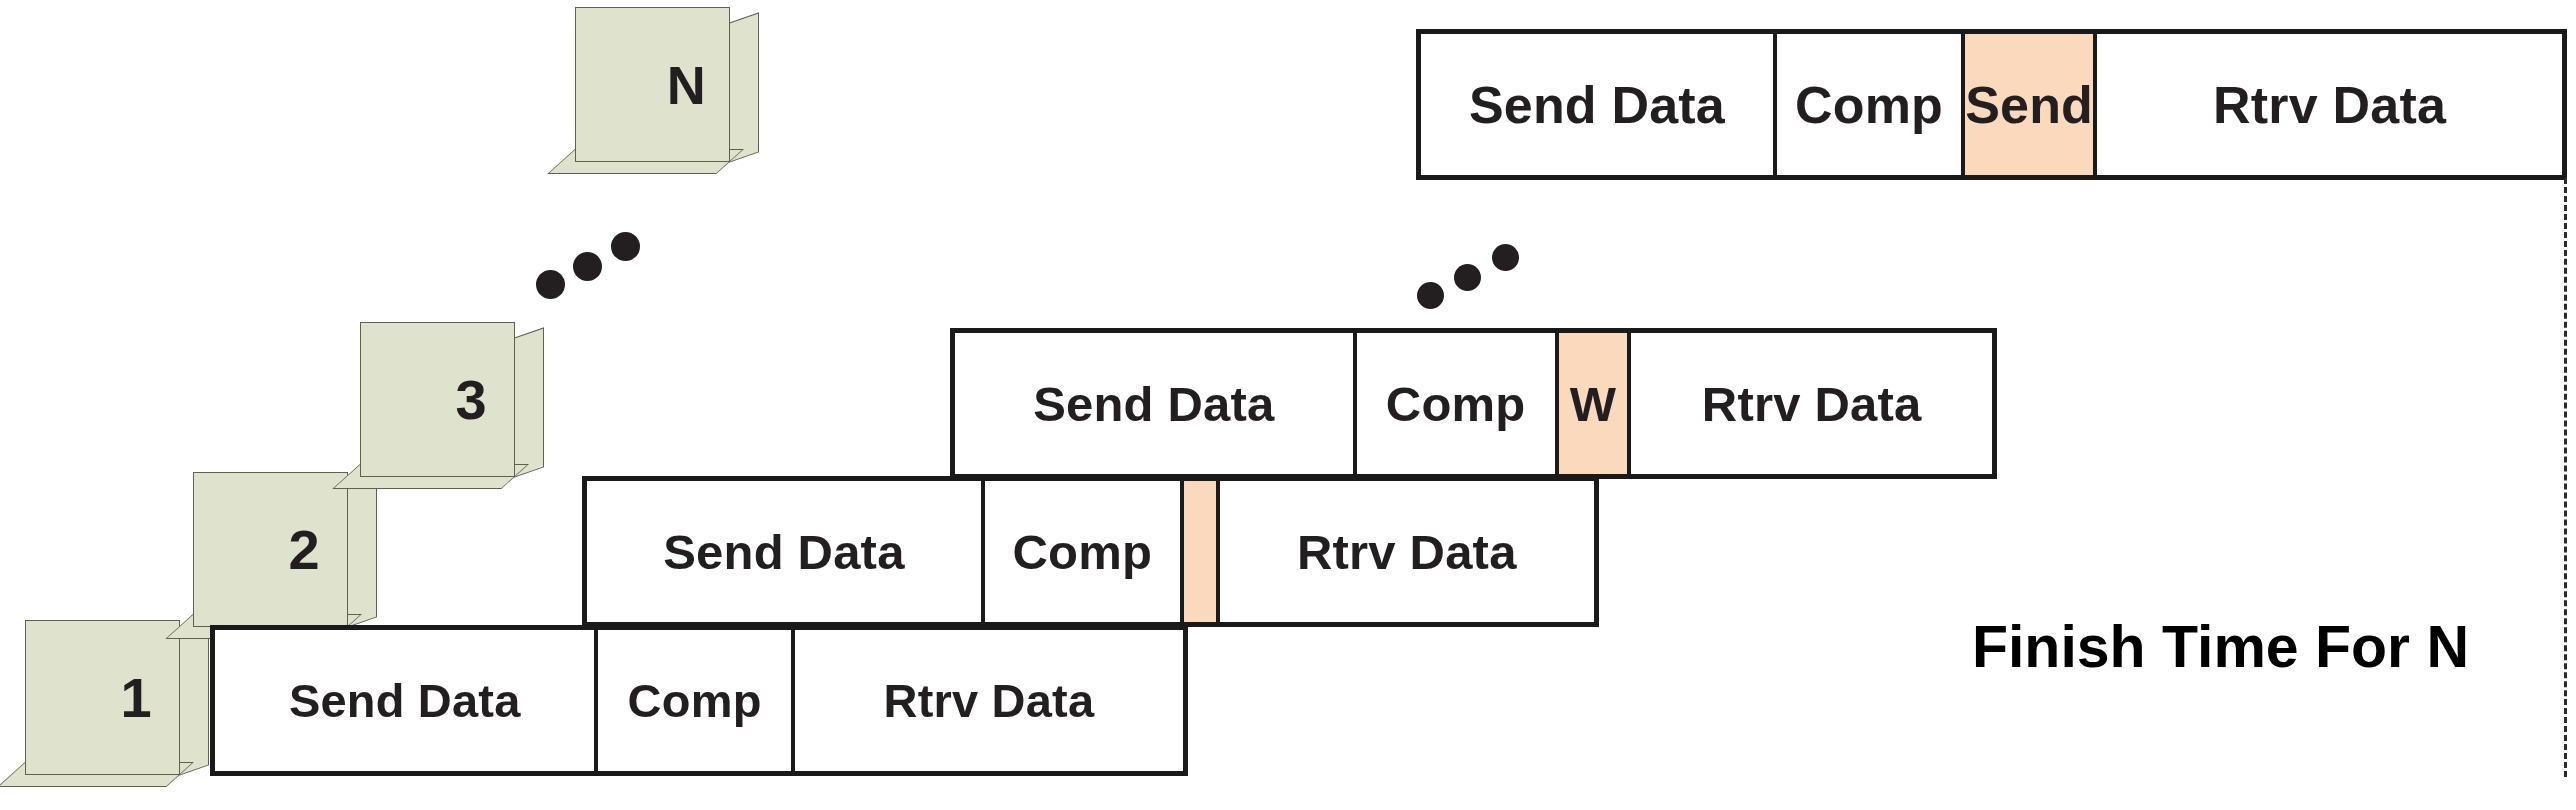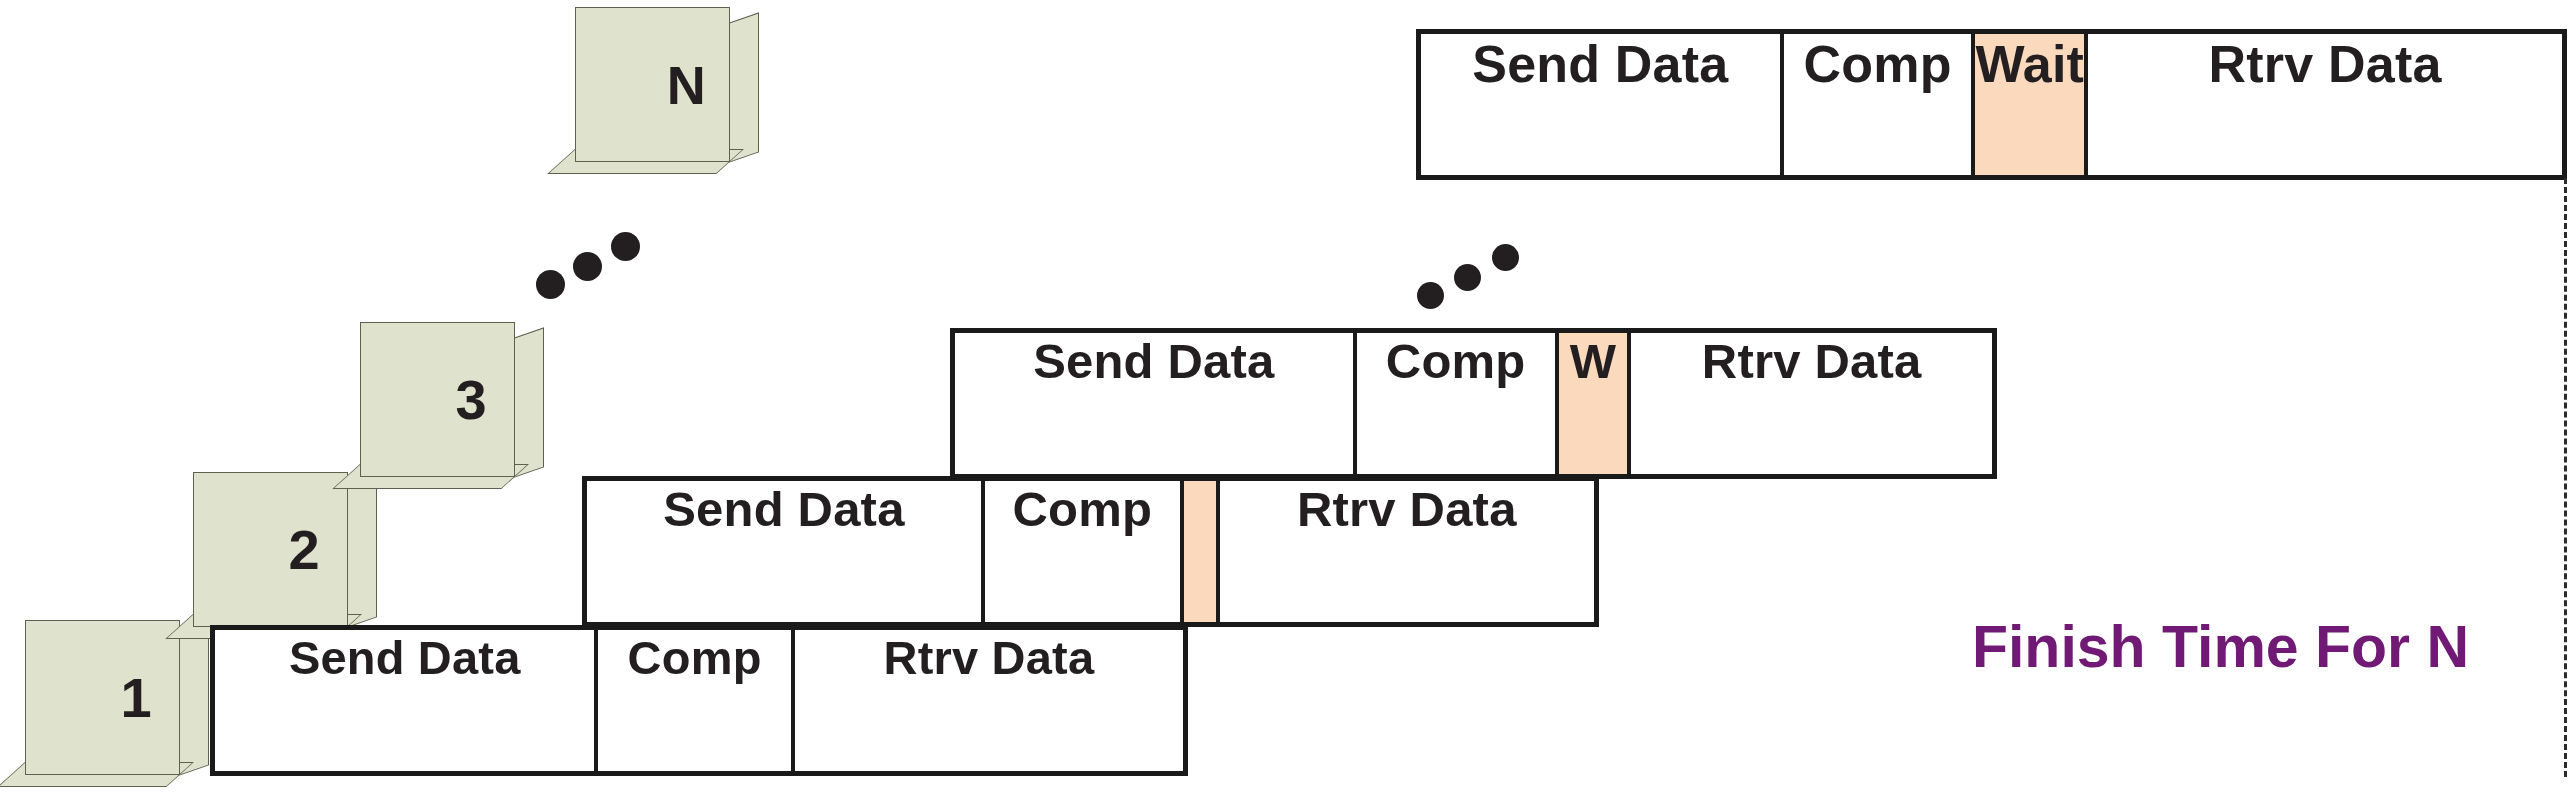--- a/index.html
+++ b/index.html
@@ -1,21 +1,21 @@
 <!DOCTYPE html>
 <html style="font-size:14.4px"><head>
 <meta charset="utf-8">
 <style>
   html,body{margin:0;padding:0;background:#fff;}
   body{width:2576px;height:811px;font-family:"Liberation Sans",sans-serif;}
   #stage{position:relative;width:2576px;height:811px;overflow:hidden;background:#ffffff;}
 
   
   .row{position:absolute;box-sizing:border-box;border:5.4px solid #1a1a1a;background:#ffffff;display:flex;}
-  .seg{position:relative;box-sizing:border-box;display:flex;justify-content:center;
+  .seg{position:relative;box-sizing:border-box;display:flex;align-items:center;justify-content:center;
        border-right:4.5px solid #1a1a1a;background:#ffffff;}
   .seg:last-child{border-right:none;}
   .seg.wait{background:#fbd9bd;}
   .seg-label{font-weight:bold;color:#231f20;letter-spacing:0.2px;white-space:nowrap;
              font-family:"Liberation Sans",sans-serif;}
 
   .rowN  .seg-label{font-size:52px;}
   .row3  .seg-label{font-size:49px;}
   .row2  .seg-label{font-size:49px;}
   .row1  .seg-label{font-size:47px;}
@@ -28,21 +28,21 @@
   .cube .num{font-weight:bold;color:#231f20;font-family:"Liberation Sans",sans-serif;
              position:relative;left:22%;}
 
   
   .dot{position:absolute;border-radius:50%;background:#231f20;}
 
   
   .dashline{position:absolute;border-left:3.6px dashed #2b2b2b;}
 
   
-  .caption{position:absolute;text-align:center;font-weight:bold;color:#701a75;
+  .caption{position:absolute;text-align:center;font-weight:bold;color:#000000;
            font-size:59px;line-height:1.18;font-family:"Liberation Sans",sans-serif;}
 </style>
 </head>
 <body>
 
 <div id="stage">
 
   <div class="cube" style="left:25px;top:620px;width:180px;height:155px;">
     <div class="side" style="left:153px;top:16px;width:29px;height:138px;
          transform:skewY(-19deg);transform-origin:left top;"></div>
@@ -134,21 +134,21 @@
   </div>
 
   <div class="row rowN" style="left:1416px;top:29px;width:1151px;height:151px;">
     <div class="seg" style="flex:420 0 0;">
       <span class="seg-label">Send Data</span>
     </div>
     <div class="seg" style="flex:220 0 0;">
       <span class="seg-label">Comp</span>
     </div>
     <div class="seg wait" style="flex:85 0 0;">
-      <span class="seg-label">Wait</span>
+      <span class="seg-label">Send</span>
     </div>
     <div class="seg" style="flex:555 0 0;">
       <span class="seg-label">Rtrv Data</span>
     </div>
   </div>
 
   <div class="dashline" style="left:2564px;top:178px;height:599px;"></div>
 
   <div class="caption" style="left:1888px;top:613px;width:665px;">
     <div>Finish Time For N</div>

